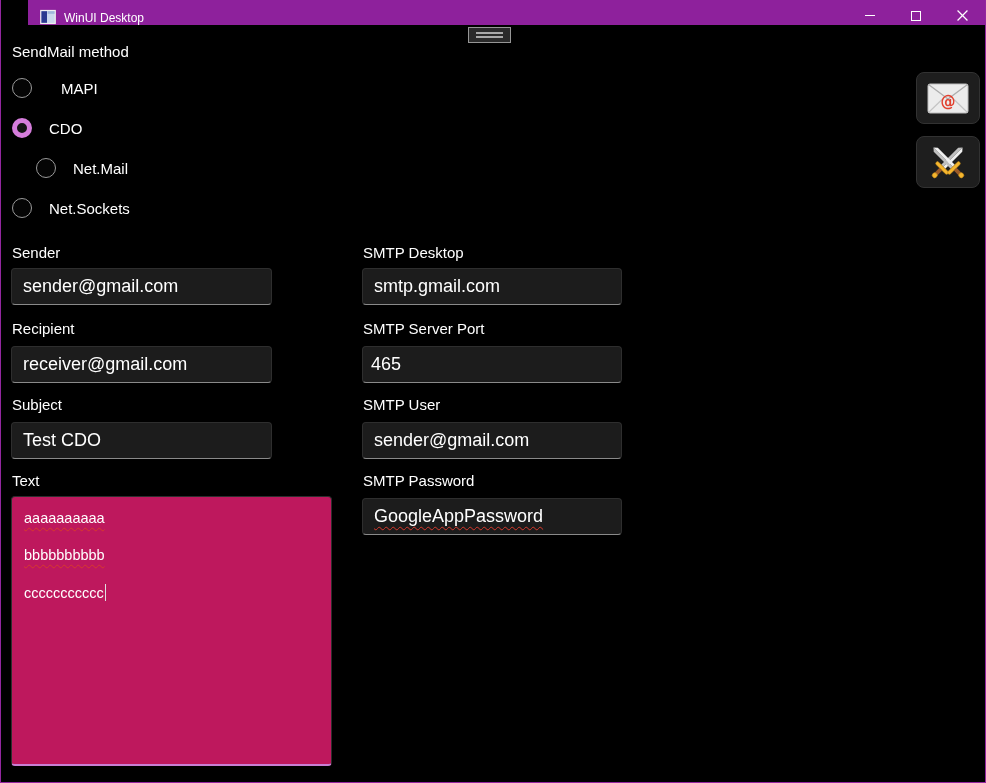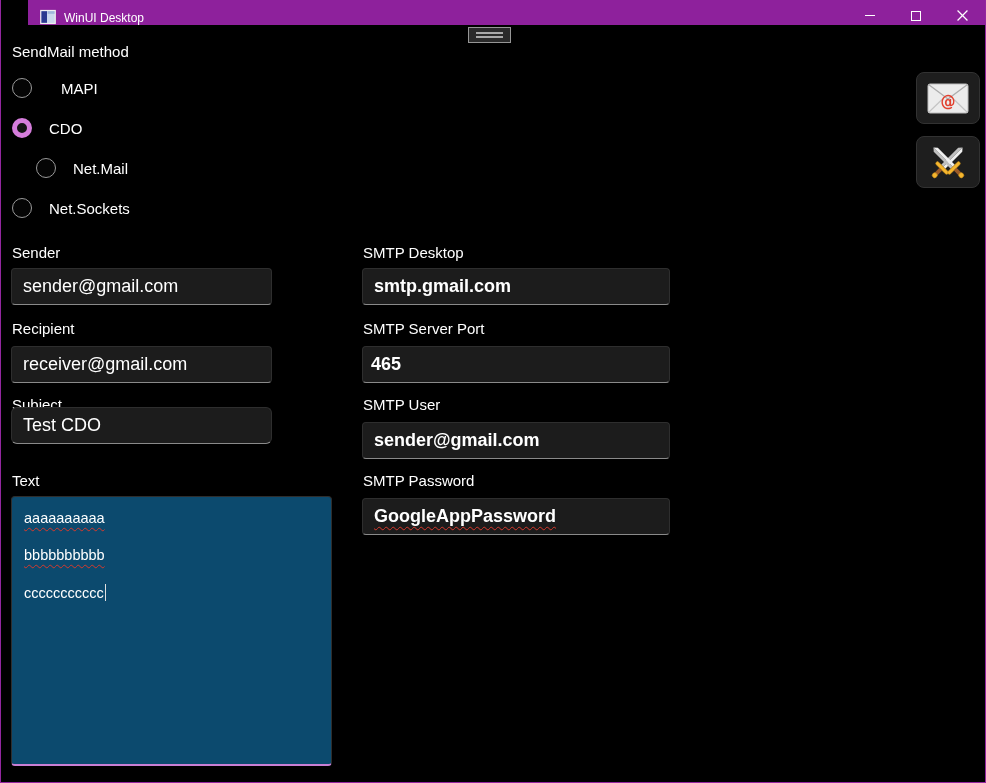--- a/index.html
+++ b/index.html
@@ -37,24 +37,24 @@
     display:flex;align-items:center;justify-content:center;
   }
   
   .field-label{position:absolute;font-size:15px;}
   .textbox{
     position:absolute;box-sizing:border-box;height:37px;border-radius:4px;
     background:#1C1C1C;border:1px solid #2E2E2E;border-bottom:1px solid #8A8A8A;
     font-size:18px;color:#fff;display:flex;align-items:center;padding:0 11px;
   }
   .col-left{left:10px;width:261px;}
-  .col-right{left:361px;width:308px;font-weight:bold;}
+  .col-right{left:361px;width:260px;}
   .textarea{
     position:absolute;left:10px;top:496px;width:321px;height:270px;box-sizing:border-box;
-    background:#0c4a6e;border:1px solid #2E2E2E;border-bottom:2px solid #C97FD4;border-radius:4px;
+    background:#be185d;border:1px solid #2E2E2E;border-bottom:2px solid #C97FD4;border-radius:4px;
     padding:13px 12px;font-size:14.5px;color:#fff;
   }
   .ta-line{margin-bottom:21px;white-space:pre;}
   .squiggle{
     text-decoration-line:underline;text-decoration-style:wavy;
     text-decoration-color:#D6392C;text-decoration-thickness:1px;
     text-underline-offset:4px;text-decoration-skip-ink:none;
   }
   .caret{display:inline-block;width:1.5px;height:17px;background:#E0E0E0;vertical-align:text-bottom;margin-left:1px;}
 </style>
@@ -139,21 +139,21 @@
   <div class="textbox col-left" style="top:268px;">
     <span>sender@gmail.com</span>
   </div>
 
   <div class="field-label" style="left:11px;top:320px;">Recipient</div>
   <div class="textbox col-left" style="top:346px;">
     <span>receiver@gmail.com</span>
   </div>
 
   <div class="field-label" style="left:11px;top:396px;">Subject</div>
-  <div class="textbox col-left" style="top:407px;border-radius:6px;">
+  <div class="textbox col-left" style="top:422px;">
     <span>Test CDO</span>
   </div>
 
   <div class="field-label" style="left:11px;top:472px;">Text</div>
   <div class="textarea">
     <div class="ta-line"><span class="squiggle">aaaaaaaaaa</span></div>
     <div class="ta-line"><span class="squiggle">bbbbbbbbbb</span></div>
     <div class="ta-line"><span>ccccccccccc</span><span class="caret"></span></div>
   </div>
 

